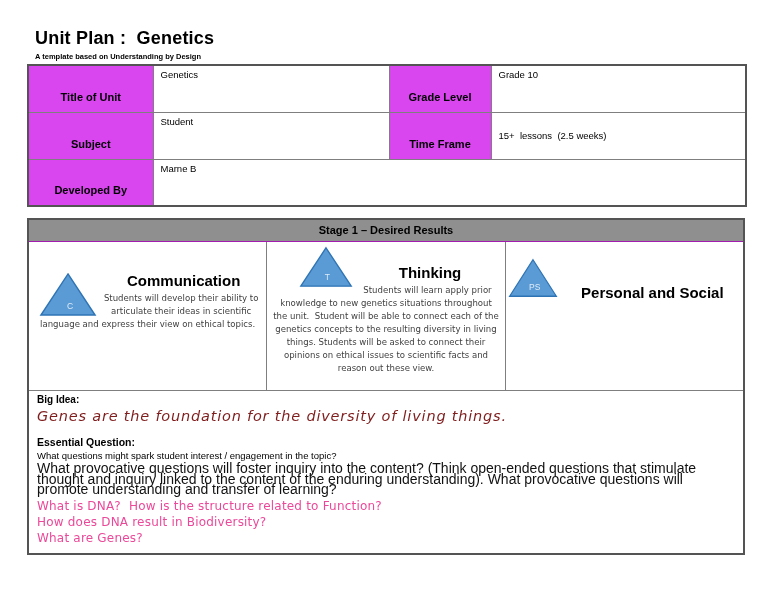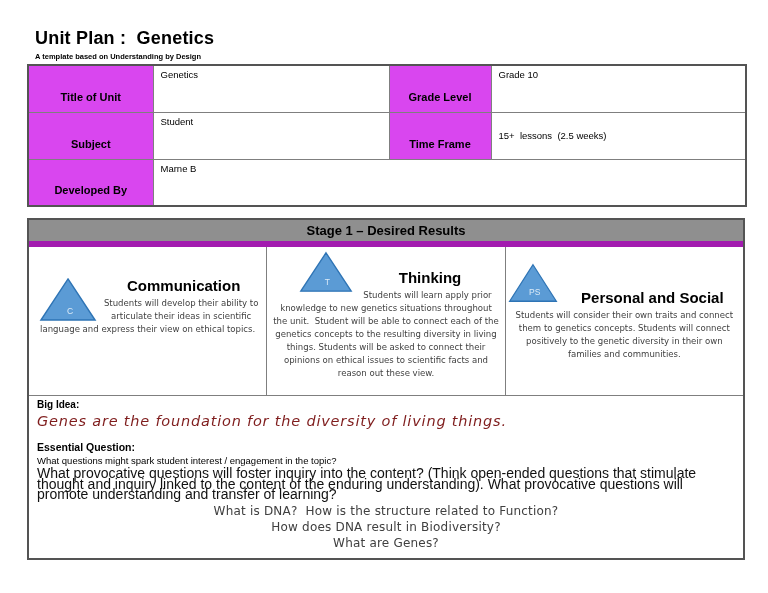--- a/index.html
+++ b/index.html
@@ -16,21 +16,21 @@
   table.t1 td { border:1px solid #7f7f7f; box-sizing:border-box; }
   td.lbl { background:#d946ef; font-weight:bold; font-size:11px; text-align:center;
            vertical-align:bottom; padding-bottom:9px; }
   td.val { font-size:9.5px; vertical-align:top; padding:3px 7px; white-space:pre-wrap; }
   td.val.mid { vertical-align:middle; }
 
   
   .stage { position:absolute; left:27px; top:218px; width:718px; border:2px solid #545454;
            box-sizing:border-box; background:#fff; }
   .stage-header { height:21px; line-height:21px; background:#8f8f8f; text-align:center;
-                  font-weight:bold; font-size:13px; border-bottom:6px solid #a21caf; }
+                  font-weight:bold; font-size:11px; border-bottom:1px solid #a21caf; }
   .comp-row { display:flex; height:148px; border-bottom:1px solid #7f7f7f; }
   .comp-cell { flex:1 1 0; border-right:1px solid #7f7f7f; overflow:hidden; box-sizing:border-box; }
   .comp-cell:last-child { border-right:none; }
 
   .tri-wrap { float:left; }
   .tri-box { position:relative; }
   .tri-badge { position:absolute; left:0; bottom:6px; width:100%; text-align:center;
                font-size:8.5px; color:#ddebf7; }
   .comp-title { font-weight:bold; font-size:15px; text-align:center; }
   .comp-body { font-size:9.5px; line-height:13px; text-align:center; color:#3f3f3f;
@@ -52,22 +52,22 @@
 
   
   .bottom-cell { padding-bottom:5px; }
   .bi-label { font-weight:bold; font-size:10px; padding:3px 8px 0; }
   .bi-text { font-style:italic; font-size:14.5px; letter-spacing:0.8px; color:#7f1d1d;
              padding:3px 8px 9px; font-family:"DejaVu Sans", sans-serif; white-space:pre-wrap; }
   .eq-label { font-weight:bold; font-size:10.5px; padding:3px 8px 0; }
   .eq-p1 { font-size:9.5px; padding:2px 8px 0; }
   .eq-p2 { font-size:14px; line-height:10.5px; padding:2px 8px 0; color:#111; }
   .eq-questions { padding:3px 8px 2px; }
-  .eq-q { font-size:12px; line-height:16px; color:#404040; letter-spacing:0.2px;
-          white-space:pre-wrap; font-family:"DejaVu Sans", sans-serif;text-align:center; }
+  .eq-q { font-size:12px; line-height:16px; color:#ec4899; letter-spacing:0.2px;
+          white-space:pre-wrap; font-family:"DejaVu Sans", sans-serif; }
 </style>
 </head>
 <body>
 
 <div class="page">
 
   <div class="doc-title">Unit Plan :  Genetics</div>
   <div class="doc-subtitle">A template based on Understanding by Design</div>
 
   <table class="t1">
@@ -131,21 +131,20 @@
       <div class="comp-cell c3">
         <div class="tri-wrap">
           <div class="tri-box">
             <svg viewBox="0 0 60 46" preserveAspectRatio="none">
                 <polygon points="30,2 58,44 2,44" fill="#5b9bd5" stroke="#2e74b5" stroke-width="1.5"></polygon>
               </svg>
             <span class="tri-badge">PS</span>
           </div>
         </div>
         <div class="comp-title">Personal and Social</div>
-        <div class="comp-body">Students will consider their own traits and connect them to genetics concepts. Students will connect positively to the genetic diversity in their own families and communities.</div>
       </div>
 
     </div>
 
     <div class="bottom-cell">
       <div class="bi-label">Big Idea:</div>
       <div class="bi-text">Genes are the foundation for the diversity of living things.</div>
 
       <div class="eq-label">Essential Question:</div>
       <div class="eq-p1">What questions might spark student interest / engagement in the topic?</div>

